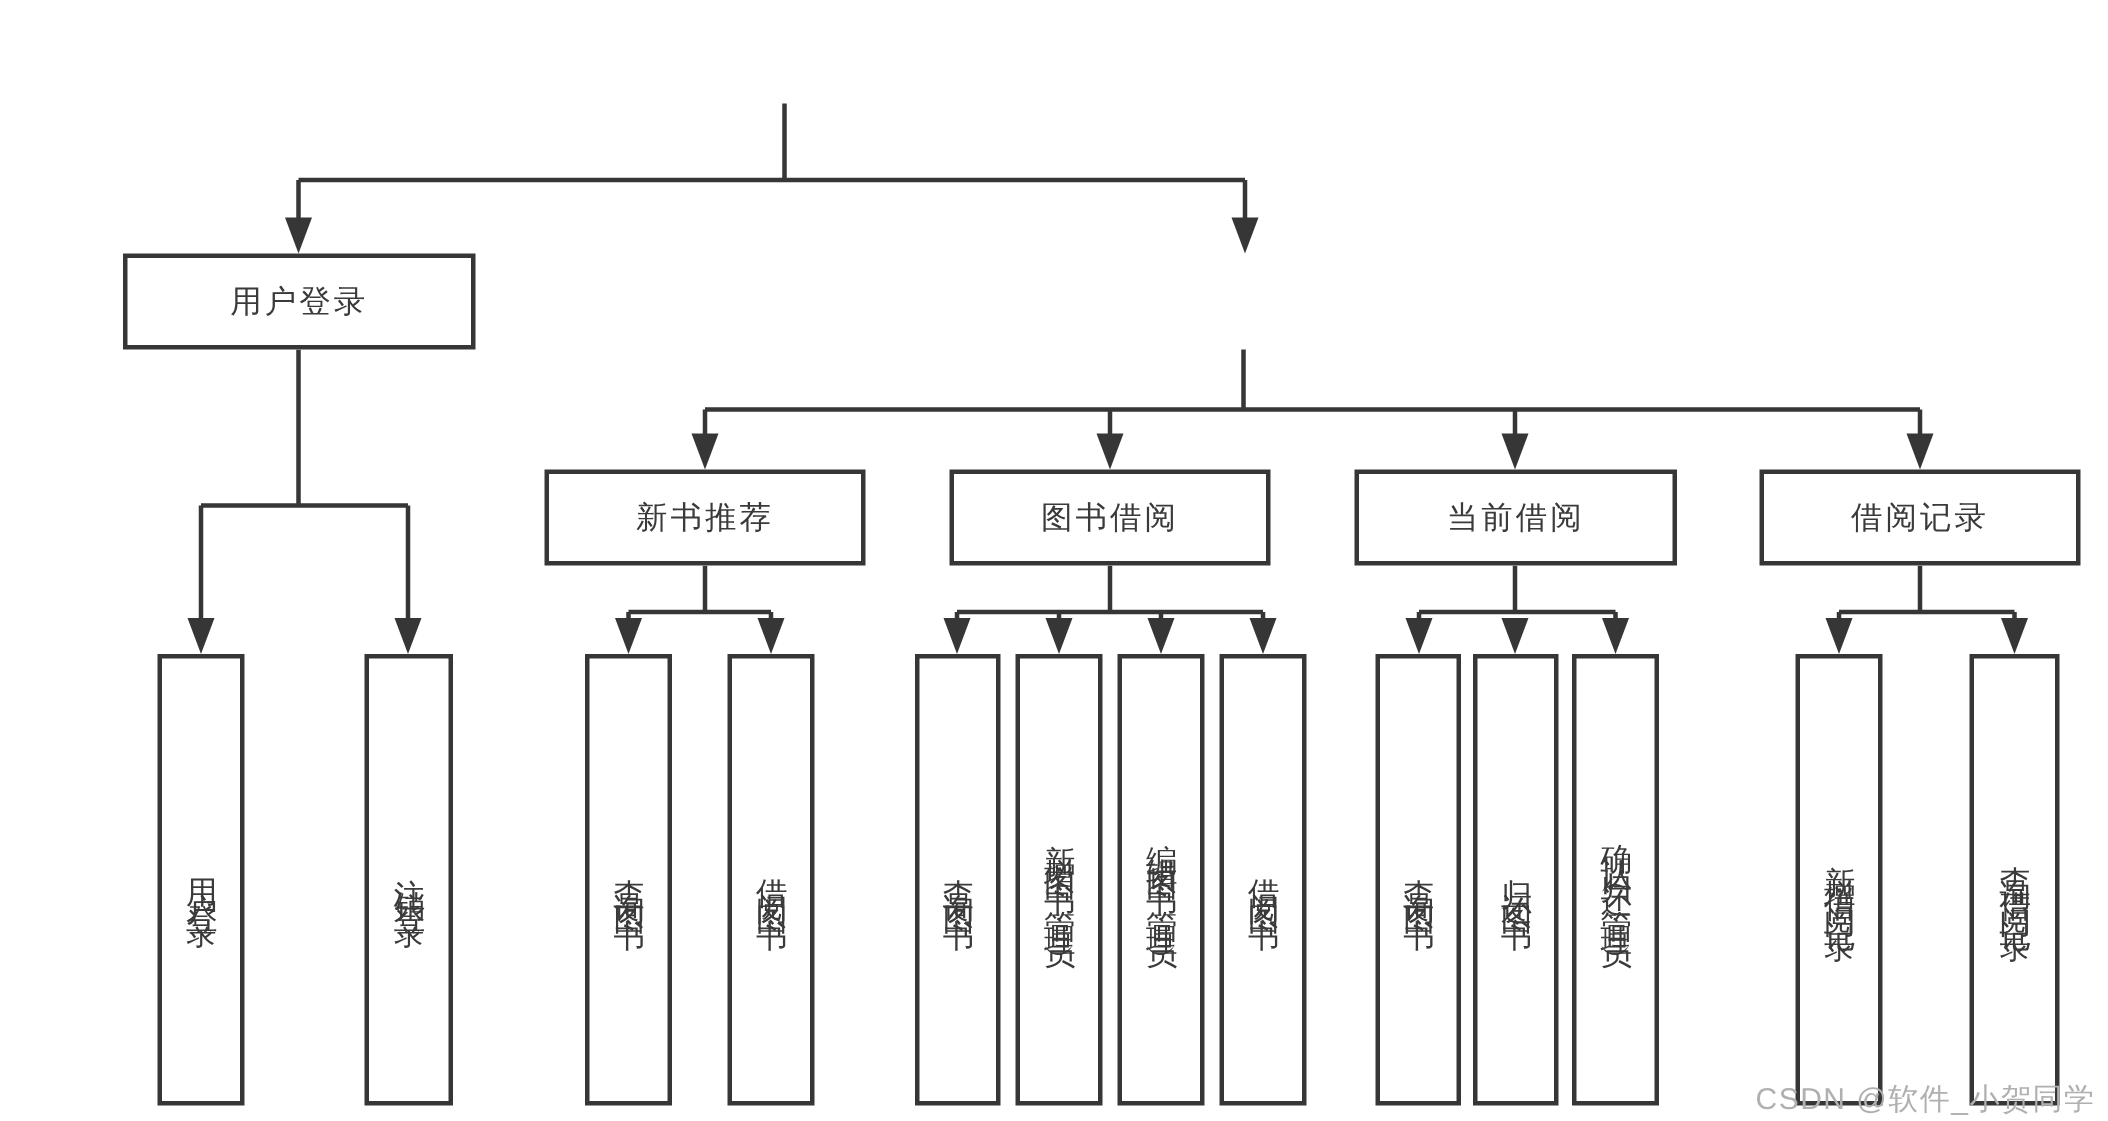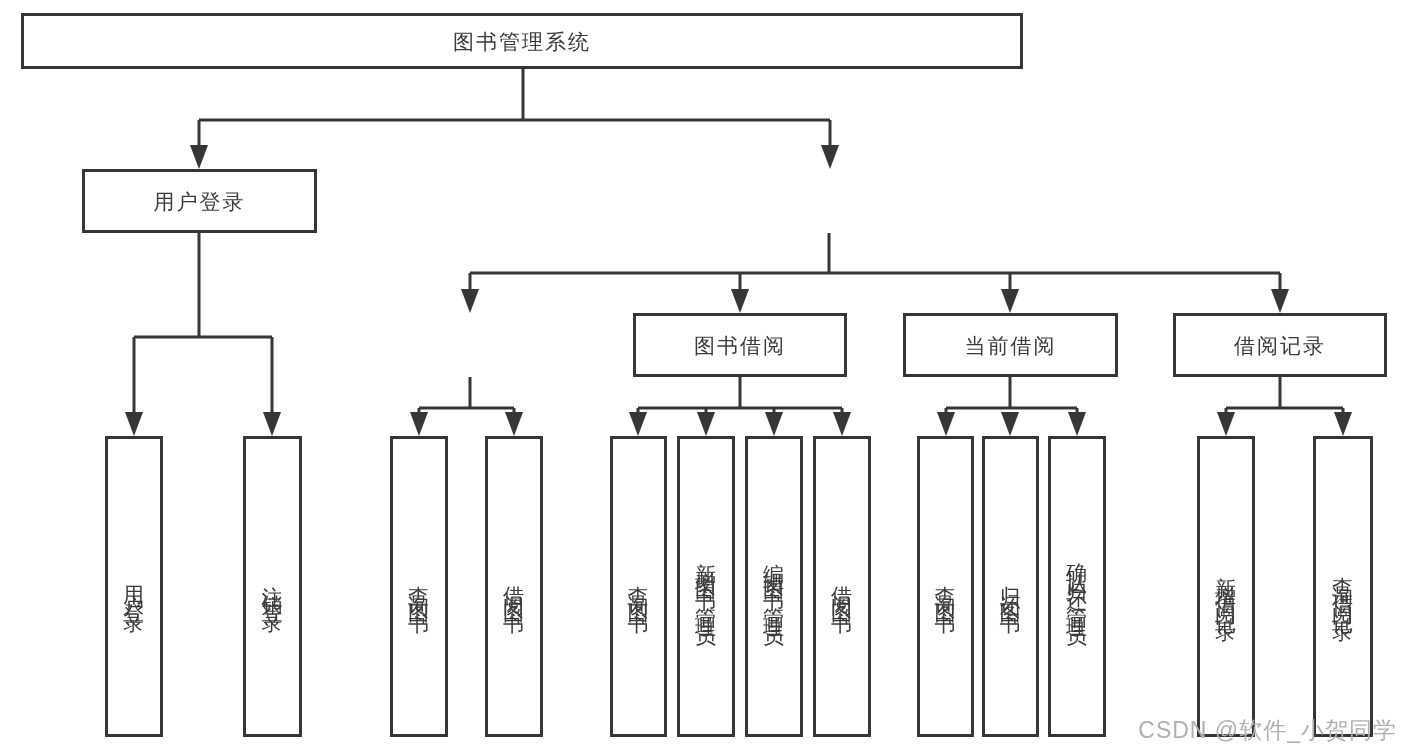--- a/index.html
+++ b/index.html
@@ -31,21 +31,21 @@
     writing-mode:vertical-rl;
     text-orientation:mixed;
     letter-spacing:9px;
     font-size:21px;
     white-space:normal;
   }
   .watermark{
     position:absolute;
     right:8px;
     bottom:1px;
-    font-size:23px;
+    font-size:20px;
     letter-spacing:1px;
     color:#b0b0b0;
   }
 </style>
 </head>
 <body>
 
 <div class="canvas">
 
   <svg class="connectors" viewBox="0 0 1405 747" xmlns="http://www.w3.org/2000/svg">
@@ -73,28 +73,28 @@
       <polygon points="765,412 783,412 774,436"></polygon>
       <polygon points="833,412 851,412 842,436"></polygon>
       <polygon points="937,412 955,412 946,436"></polygon>
       <polygon points="1001,412 1019,412 1010,436"></polygon>
       <polygon points="1068,412 1086,412 1077,436"></polygon>
       <polygon points="1217,412 1235,412 1226,436"></polygon>
       <polygon points="1334,412 1352,412 1343,436"></polygon>
     </g>
   </svg>
 
-  <div class="node" style="left:21px;top:13px;width:1002px;height:56px">
-    <span class="label">图书管理系统</span>
-  </div>
 
   <div class="node" style="left:82px;top:169px;width:235px;height:64px">
     <span class="label">用户登录</span>
   </div>
 
+  <div class="node" style="left:363px;top:313px;width:214px;height:64px">
+    <span class="label">新书推荐</span>
+  </div>
   <div class="node" style="left:903px;top:313px;width:215px;height:64px">
     <span class="label">当前借阅</span>
   </div>
   <div class="node" style="left:633px;top:313px;width:214px;height:64px">
     <span class="label">图书借阅</span>
   </div>
   <div class="node" style="left:1173px;top:313px;width:214px;height:64px">
     <span class="label">借阅记录</span>
   </div>
 

